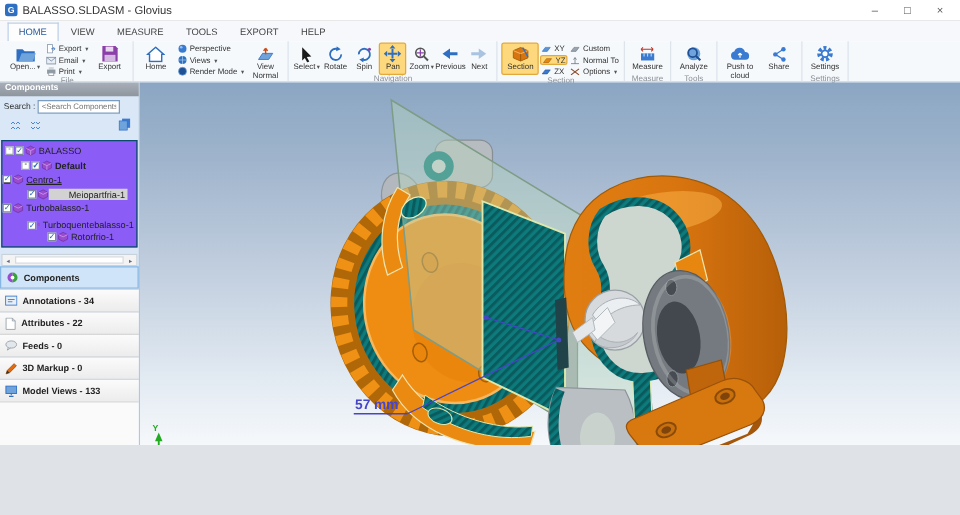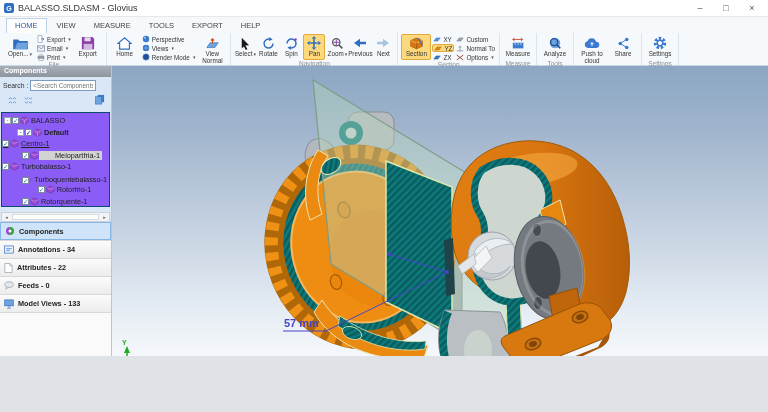--- a/index.html
+++ b/index.html
@@ -523,20 +523,27 @@
         </div>
         <div class="pbtn">
           <svg width="10" height="9" viewBox="0 0 11 10">
               <ellipse cx="5.5" cy="4" rx="4.8" ry="3.2" fill="#e2e7ec" stroke="#98a2ab" stroke-width=".8"></ellipse>
               <path d="M3 6.5L2 9l3-2" fill="#e2e7ec" stroke="#98a2ab" stroke-width=".8"></path>
             </svg>
           <span>Feeds - 0</span>
         </div>
         <div class="pbtn">
           <svg width="10" height="10" viewBox="0 0 11 11">
+              <path d="M1 10l1-3 6-6 2 2-6 6z" fill="#e06a10" stroke="#9a4a08" stroke-width=".7"></path>
+              <path d="M1 10l1-3 2 2z" fill="#333"></path>
+            </svg>
+          <span>3D Markup - 0</span>
+        </div>
+        <div class="pbtn">
+          <svg width="10" height="10" viewBox="0 0 11 11">
               <rect x=".8" y="1" width="9.4" height="6.5" fill="#6fa3dc" stroke="#2f6fc1" stroke-width=".8"></rect>
               <path d="M5.5 7.5V9M3.5 10h4" stroke="#2f6fc1" stroke-width=".9"></path>
             </svg>
           <span>Model Views - 133</span>
         </div>
       </div>
       <div class="sb-foot"></div>
     </div>
 
     <div class="viewport">

